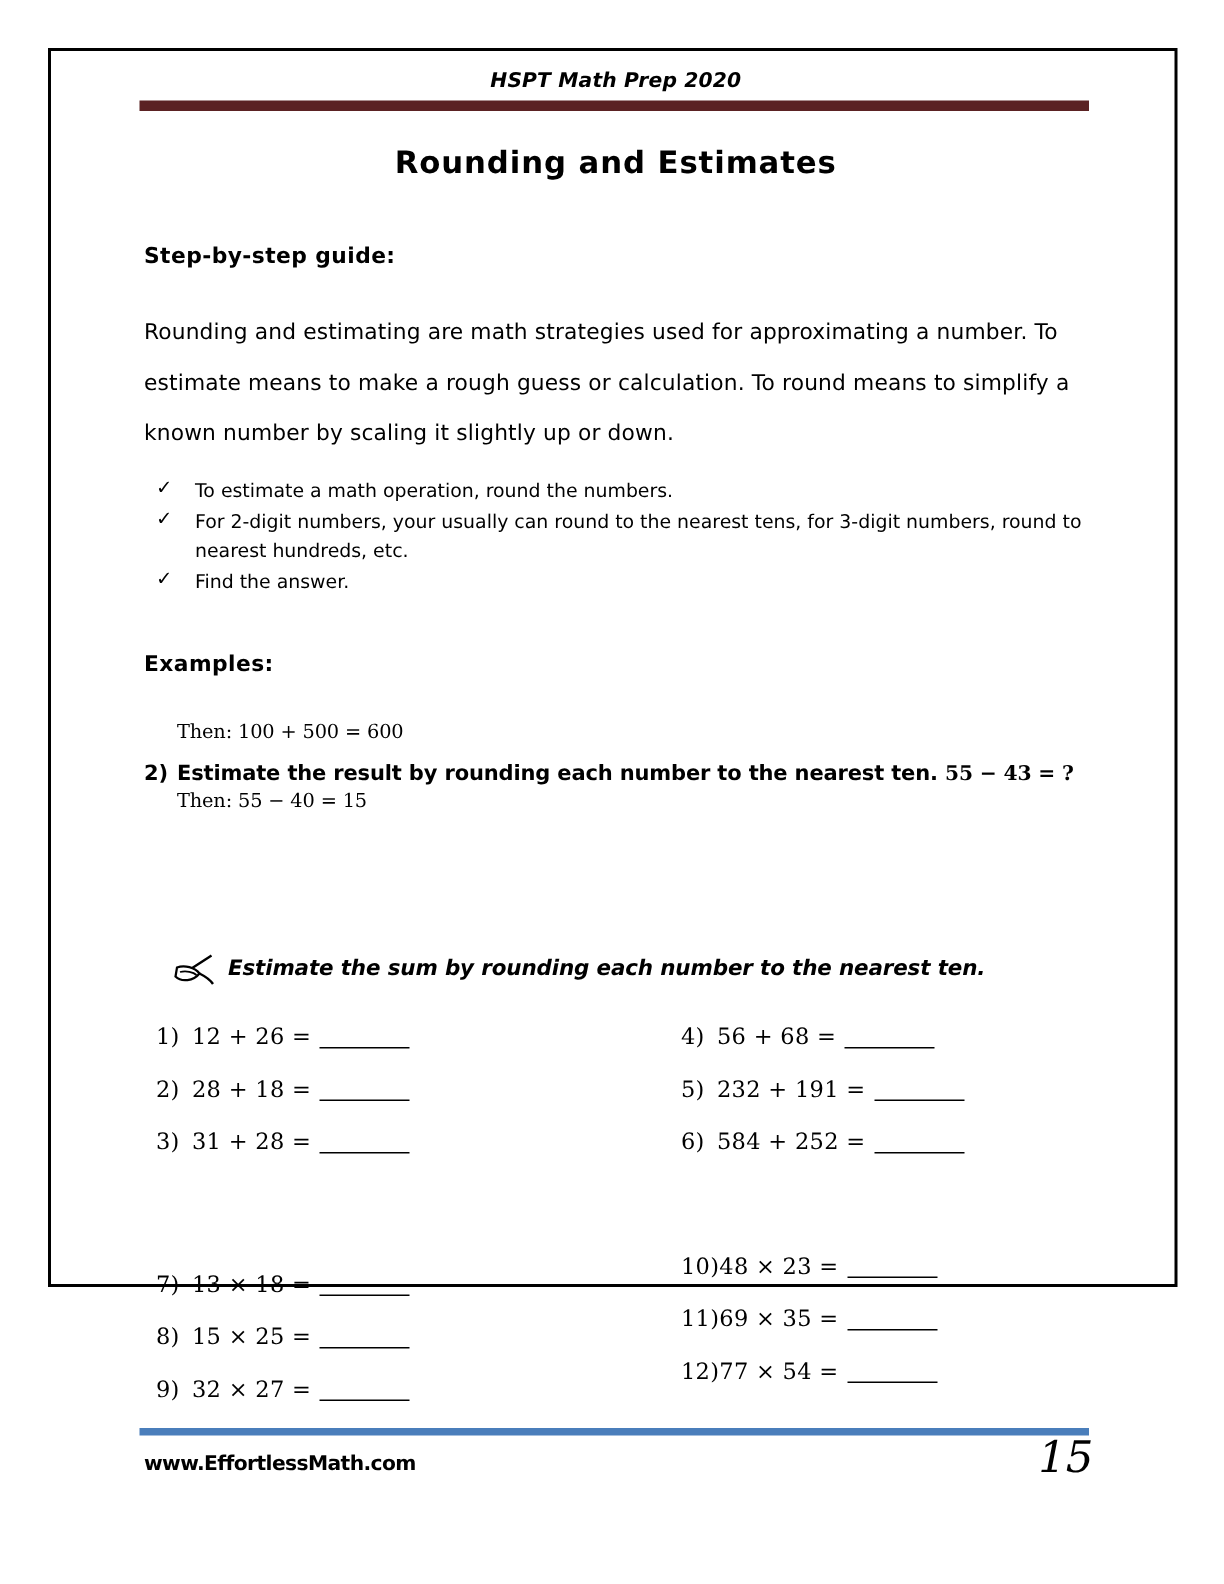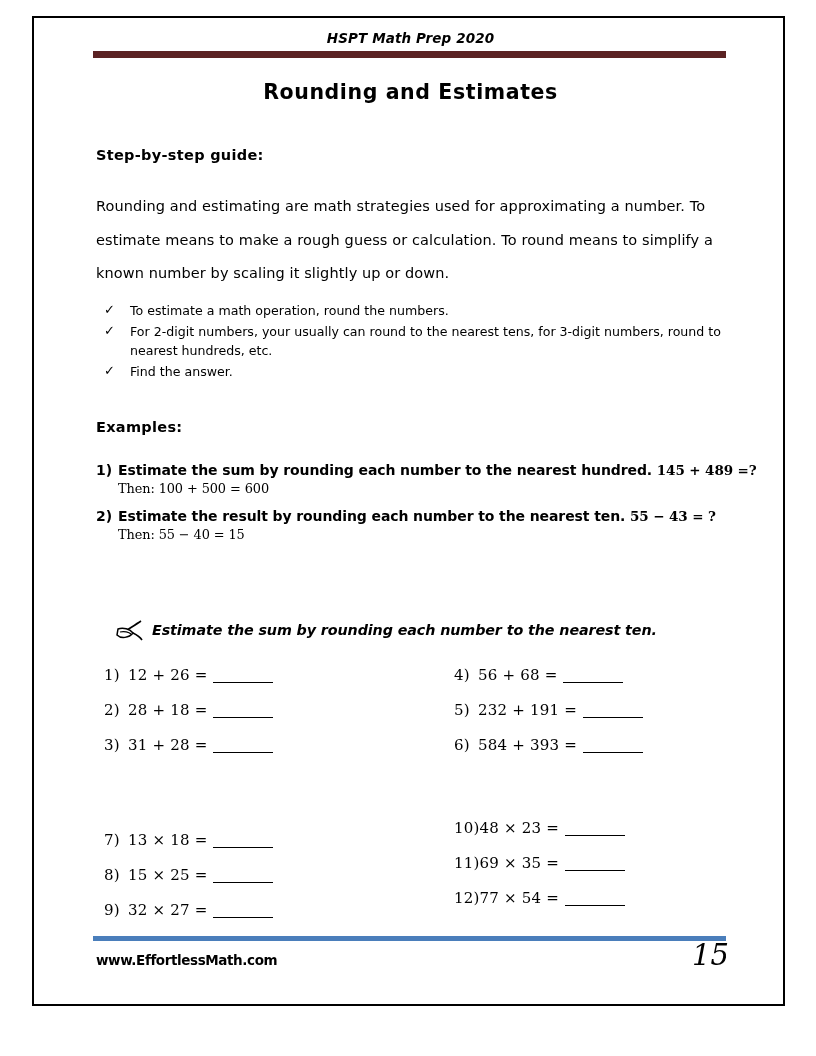--- a/index.html
+++ b/index.html
@@ -13,23 +13,23 @@
     position: relative;
     font-family: "DejaVu Sans", sans-serif;
     color: #000000;
     overflow: hidden;
   }
 
   
   .page-frame {
     position: absolute;
     left: 32px;
-    top: 16px;
+    top: 32px;
     width: 753px;
-    height: 990px;
+    height: 826px;
     border: 2px solid #000000;
     box-sizing: border-box;
   }
 
   .page-inner {
     position: absolute;
     left: 0;
     top: 0;
     width: 753px;
     height: 990px;
@@ -270,24 +270,20 @@
         <span class="check-mark">✓</span>
         <span>Find the answer.</span>
       </li>
     </ul>
 
     <div class="examples-label">Examples:</div>
 
     <div class="examples">
 
       <div class="example">
-        <div class="example-prompt">
-          <span class="num">1)</span><span>Estimate the sum by rounding each number to the nearest hundred.</span>
-          <span class="expr">145 + 489 =?</span>
-        </div>
         <div class="example-line">Then: 100 + 500 = 600</div>
       </div>
 
       <div class="example">
         <div class="example-prompt">
           <span class="num">2)</span><span>Estimate the result by rounding each number to the nearest ten.</span>
           <span class="expr">55 − 43 = ?</span>
         </div>
         <div class="example-line">Then: 55 − 40 = 15</div>
       </div>
@@ -317,21 +313,21 @@
         </div>
       </div>
       <div class="ex-col right">
         <div class="ex-item">
           <span class="idx">4)</span><span>56 + 68 =</span><span class="ex-blank"></span>
         </div>
         <div class="ex-item">
           <span class="idx">5)</span><span>232 + 191 =</span><span class="ex-blank"></span>
         </div>
         <div class="ex-item">
-          <span class="idx">6)</span><span>584 + 393 =</span><span class="ex-blank"></span>
+          <span class="idx">6)</span><span>584 + 252 =</span><span class="ex-blank"></span>
         </div>
       </div>
     </div>
 
 
     <div class="ex-grid" id="grid-2">
       <div class="ex-col left">
         <div class="ex-item">
           <span class="idx">7)</span><span>13 × 18 =</span><span class="ex-blank"></span>
         </div>

